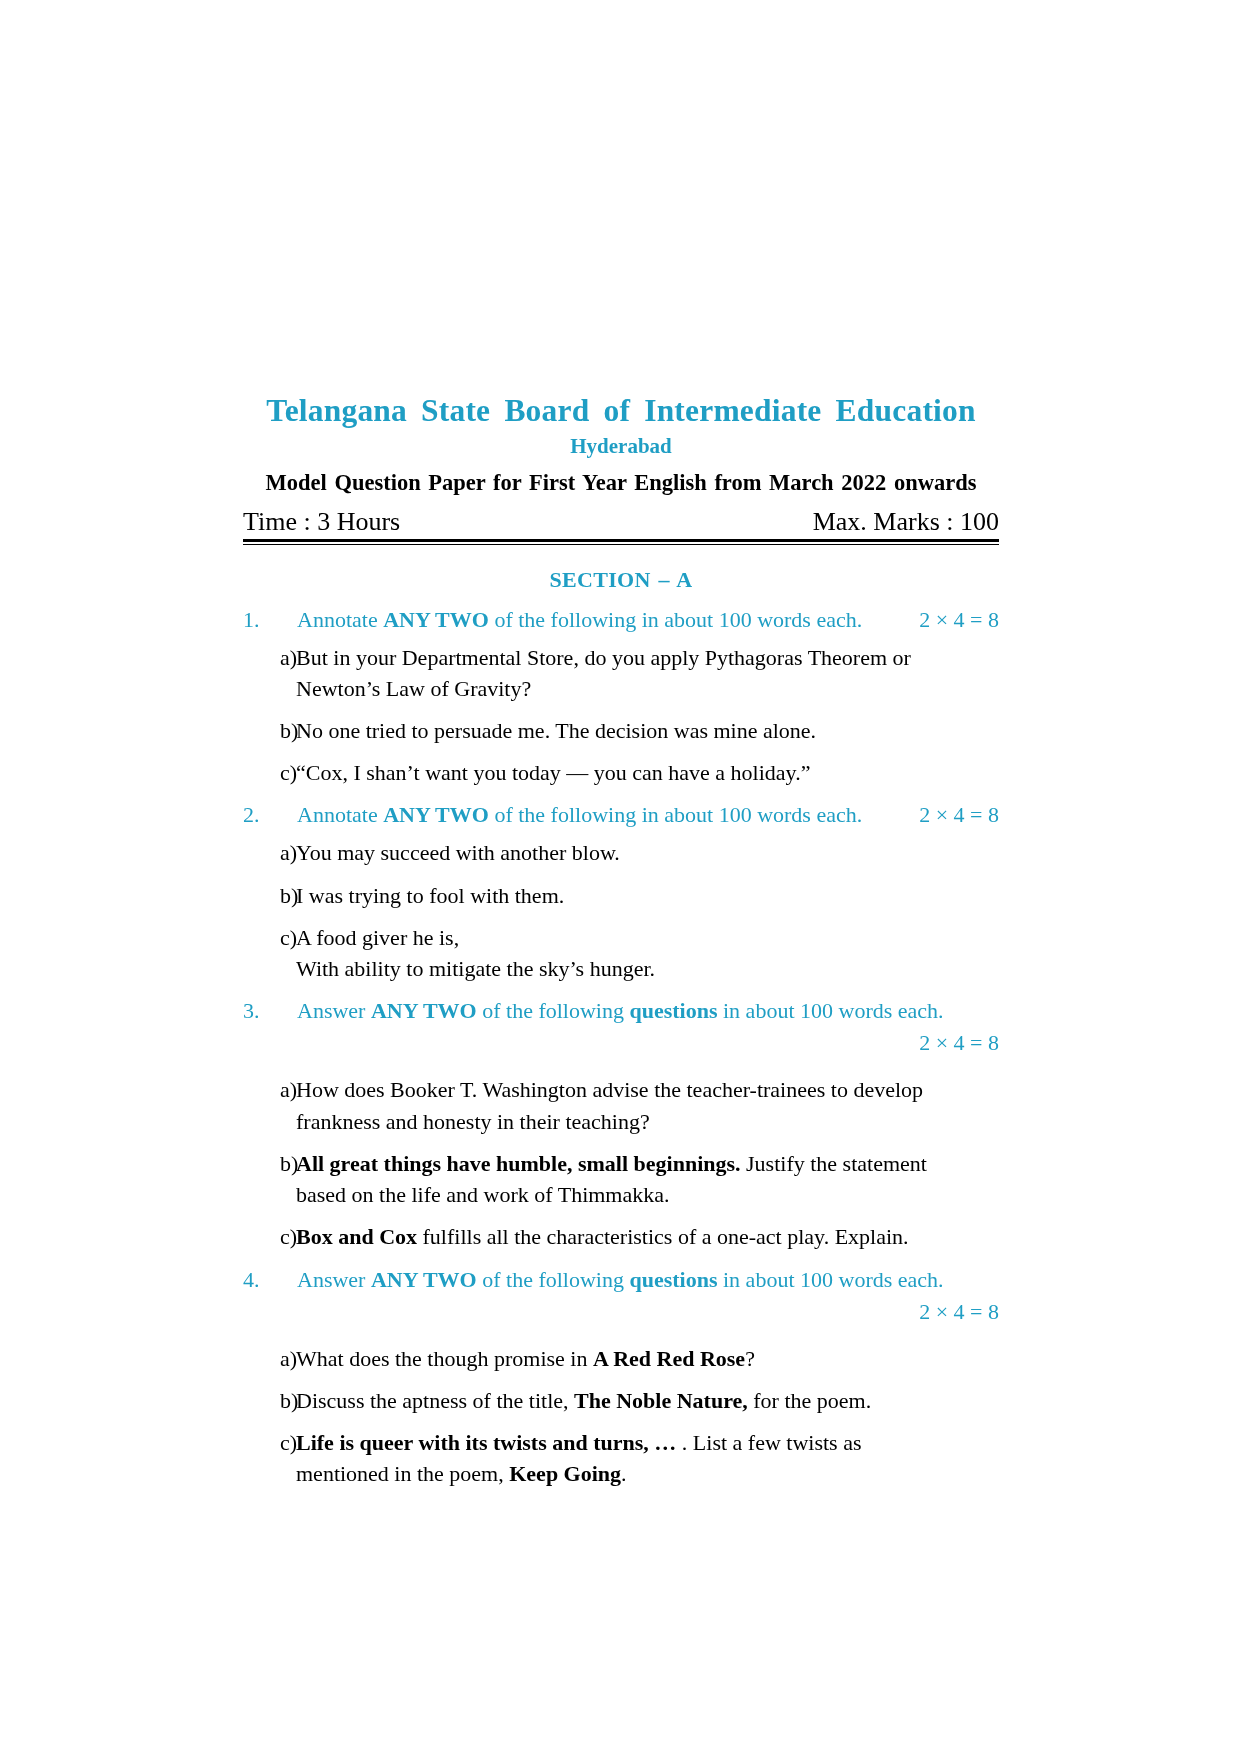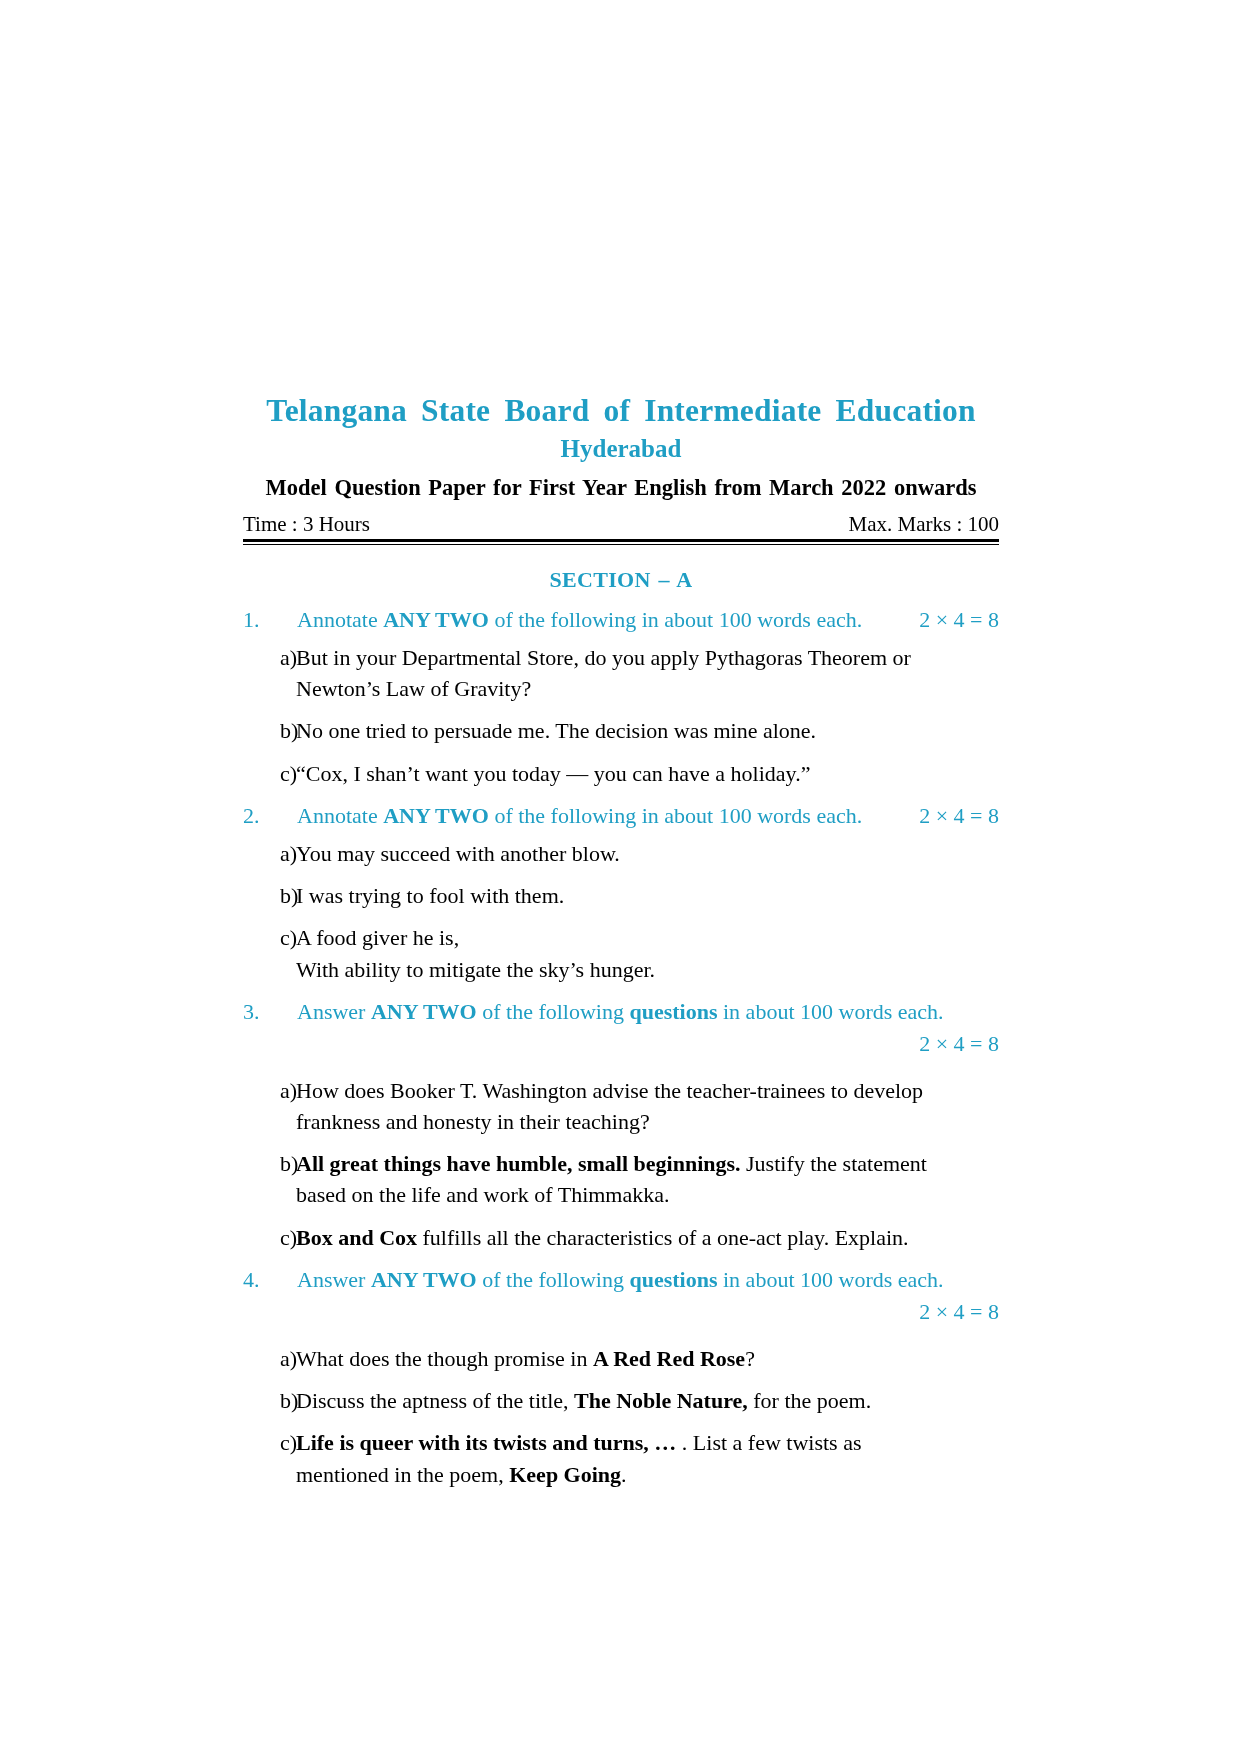--- a/index.html
+++ b/index.html
@@ -40,39 +40,39 @@
     font-size: 31.5px;
     line-height: 1.18;
     letter-spacing: 0.2px;
     color: #1f9ec4;
     white-space: nowrap;
     word-spacing: 6px;
   }
   .title-city {
     text-align: center;
     font-weight: bold;
-    font-size: 25px;
+    font-size: 21px;
     line-height: 1.35;
     color: #1f9ec4;
     margin-top: 3px;
   }
   .title-sub {
     text-align: center;
     font-weight: bold;
     font-size: 22.5px;
     color: #000000;
     margin-top: 9px;
     word-spacing: 2px;
   }
 
   .meta-row {
     display: flex;
     justify-content: space-between;
     align-items: baseline;
-    font-size: 21px;
+    font-size: 26px;
     margin-top: 11px;
     padding-bottom: 2px;
   }
   .meta-row .meta-left,
   .meta-row .meta-right { white-space: nowrap; }
 
   .rule {
     border: 0;
     border-top: 3px solid #000;
     border-bottom: 1px solid #000;

